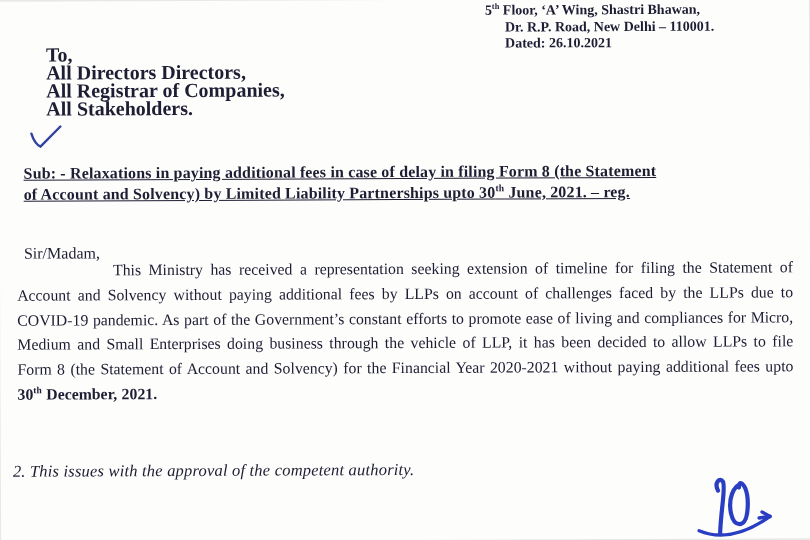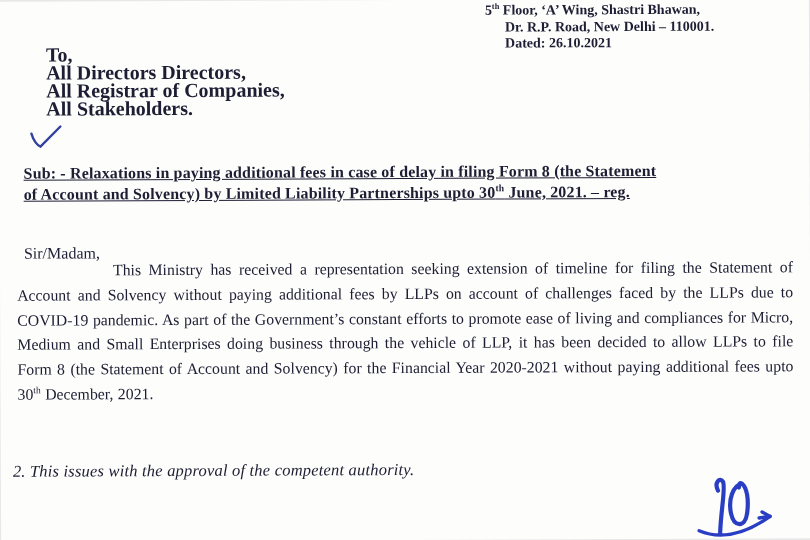--- a/index.html
+++ b/index.html
@@ -61,21 +61,21 @@
   .body-para {
     position: absolute;
     left: 17px; top: 257px;
     width: 776px;
     font-size: 15.8px;
     line-height: 24.8px;
     text-align: justify;
     text-indent: 96px;
     word-spacing: 0.5px;
   }
-  .body-para .bold-date { font-weight: normal; }
+  .body-para .bold-date { font-weight: bold; }
 
   .closing-line {
     position: absolute;
     left: 12px; top: 460px;
     font-size: 16.5px;
     font-style: italic;
     letter-spacing: 0.2px;
   }
 
   .signature {

